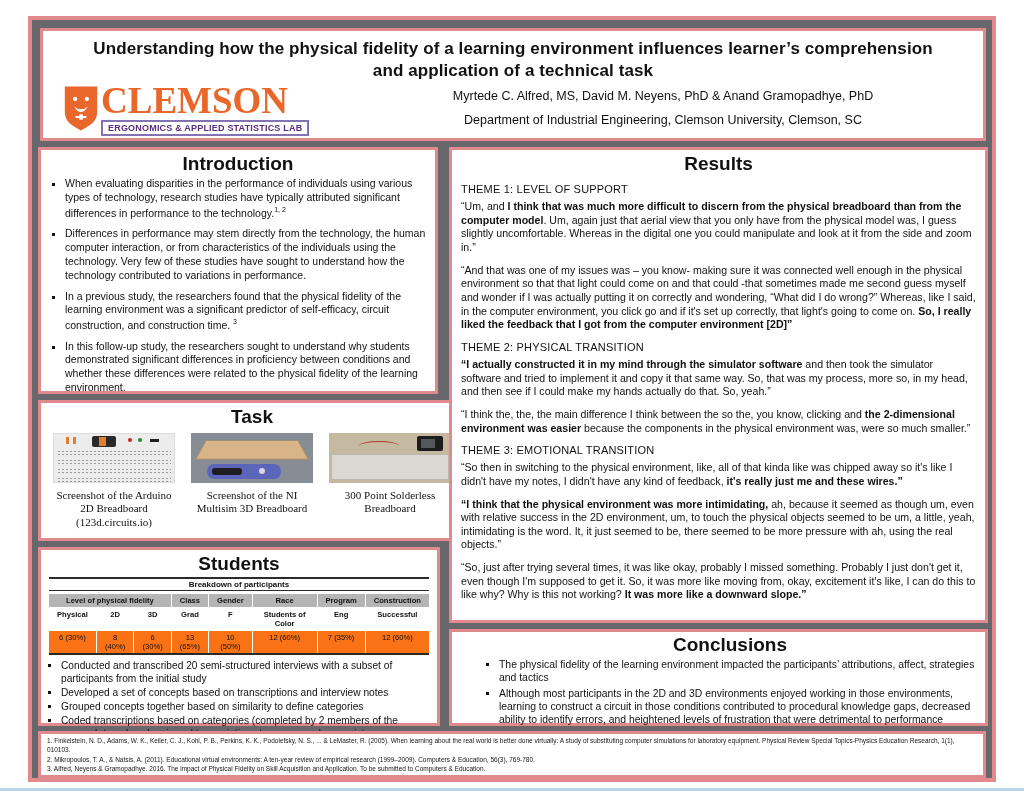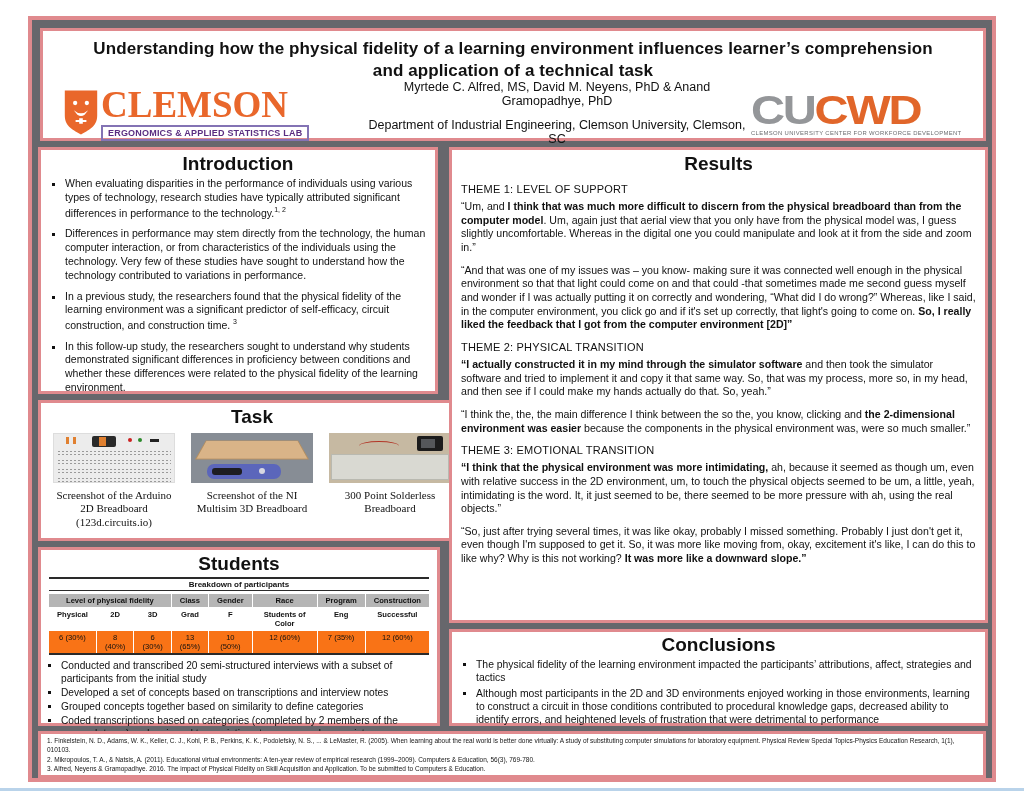--- a/index.html
+++ b/index.html
@@ -108,21 +108,21 @@
   .hdr { background:#b5b5b5; font-weight:bold; }
   .sub { background:#ffffff; font-weight:bold; }
   .val { background:#f97316; }
   .span3 { grid-column:span 3; }
   #methods-box ul.sq { font-size:10.2px; line-height:1.27; margin-top:5px; padding-left:20px; padding-right:2px; }
   #methods-box li { margin-bottom:1px; }
   
   #results-box { left:417px; top:127px; width:539px; height:476px; padding:0 9px; }
   .theme-label { font-size:11px; margin:8px 0 0 0; letter-spacing:0.2px; }
   .quote { font-size:10.6px; line-height:1.29; margin:5px 0 9px 0; }
-  #conclusions-box { left:417px; top:609px; width:539px; height:97px; }
+  #conclusions-box { left:417px; top:609px; width:539px; height:97px;padding-left:23px; }
   #conclusions-box .sec-h { margin-top:2px; }
   #conclusions-box ul.sq { font-size:10.4px; line-height:1.28; padding-right:6px; }
   #conclusions-box li { margin-bottom:2px; }
   
   #refs-box { left:6px; top:711px; width:948px; height:47px; padding:2px 6px; }
   .ref { font-size:6.5px; line-height:1.45; color:#151515; }
   .bottom-strip { position:absolute; left:0; right:0; bottom:3px; height:3px; background:#b9d3ea; }
   b { font-weight:bold; }
 </style>
 </head>
@@ -142,24 +142,20 @@
           <path d="M18 33 h4 v6 h-4 z M14 35 h12 v2 h-12 z" fill="#fff"></path>
         </svg>
         <div class="clemson-right">
           <div class="clemson-word">CLEMSON</div>
           <div class="clemson-lab">ERGONOMICS &amp; APPLIED STATISTICS LAB</div>
         </div>
       </div>
       <div class="byline">
         <div class="authors">Myrtede C. Alfred, MS, David M. Neyens, PhD &amp; Anand Gramopadhye, PhD</div>
         <div class="affil">Department of Industrial Engineering, Clemson University, Clemson, SC</div>
-      </div>
-      <div class="cucwd-logo">
-        <div class="cucwd-word"><span class="cucwd-gray">CU</span><span class="cucwd-orange">CWD</span></div>
-        <div class="cucwd-sub">CLEMSON UNIVERSITY CENTER FOR WORKFORCE DEVELOPMENT</div>
       </div>
     </div>
   </div>
 
   <div class="box" id="intro-box">
     <div class="sec-h">Introduction</div>
     <ul class="sq">
       <li><span>When evaluating disparities in the performance of individuals using various types of technology, research studies have typically attributed significant differences in performance to the technology.</span><sup>1, 2</sup></li>
       <li><span>Differences in performance may stem directly from the technology, the human computer interaction, or from characteristics of the individuals using the technology. Very few of these studies have sought to understand how the technology contributed to variations in performance.</span></li>
       <li><span>In a previous study, the researchers found that the physical fidelity of the learning environment was a significant predictor of self-efficacy, circuit construction, and construction time. </span><sup>3</sup></li>
@@ -250,20 +246,21 @@
 
   <div class="box" id="results-box">
     <div class="sec-h">Results</div>
     <div class="theme-label">THEME 1: LEVEL OF SUPPORT</div>
     <p class="quote"><span>“Um, and </span><b>I think that was much more difficult to discern from the physical breadboard than from the computer model</b><span>. Um, again just that aerial view that you only have from the physical model was, I guess slightly uncomfortable. Whereas in the digital one you could manipulate and look at it from the side and zoom in.”</span></p>
     <p class="quote"><span>“And that was one of my issues was – you know- making sure it was connected well enough in the physical environment so that that light could come on and that could -that sometimes made me second guess myself and wonder if I was actually putting it on correctly and wondering, “What did I do wrong?” Whereas, like I said, in the computer environment, you click go and if it's set up correctly, that light's going to come on. </span><b>So, I really liked the feedback that I got from the computer environment [2D]”</b></p>
     <div class="theme-label">THEME 2: PHYSICAL TRANSITION</div>
     <p class="quote"><b>“I actually constructed it in my mind through the simulator software</b><span> and then took the simulator software and tried to implement it and copy it that same way. So, that was my process, more so, in my head, and then see if I could make my hands actually do that. So, yeah.”</span></p>
     <p class="quote"><span>“I think the, the, the main difference I think between the so the, you know, clicking and </span><b>the 2-dimensional environment was easier</b><span> because the components in the physical environment was, were so much smaller.”</span></p>
     <div class="theme-label">THEME 3: EMOTIONAL TRANSITION</div>
+    <p class="quote"><span>“So then in switching to the physical environment, like, all of that  kinda like was chipped away so it's like I didn't have my notes, I didn't have any kind of feedback, </span><b>it's really just me and these wires.”</b></p>
     <p class="quote"><b>“I think that the physical environment was more intimidating,</b><span> ah, because it seemed as though um, even with relative success in the 2D environment, um, to touch the physical objects seemed to be um, a little, yeah, intimidating is the word. It, it just seemed to be, there seemed to be more pressure with ah, using the real objects.”</span></p>
     <p class="quote"><span>“So, just after trying several times, it was like okay, probably I missed something. Probably I just don't get it, even though I'm supposed to get it. So, it was more like moving from, okay, excitement it's like, I can do this to like why? Why is this not working? </span><b>It was more like a downward slope.”</b></p>
   </div>
 
   <div class="box" id="conclusions-box">
     <div class="sec-h">Conclusions</div>
     <ul class="sq">
       <li>The physical fidelity of the learning environment impacted the participants’ attributions, affect, strategies and tactics</li>
       <li>Although most participants in the 2D and 3D environments enjoyed working in those environments, learning to construct a circuit in  those conditions contributed to procedural knowledge gaps, decreased ability to identify errors, and heightened levels of frustration that were detrimental to performance</li>
     </ul>

